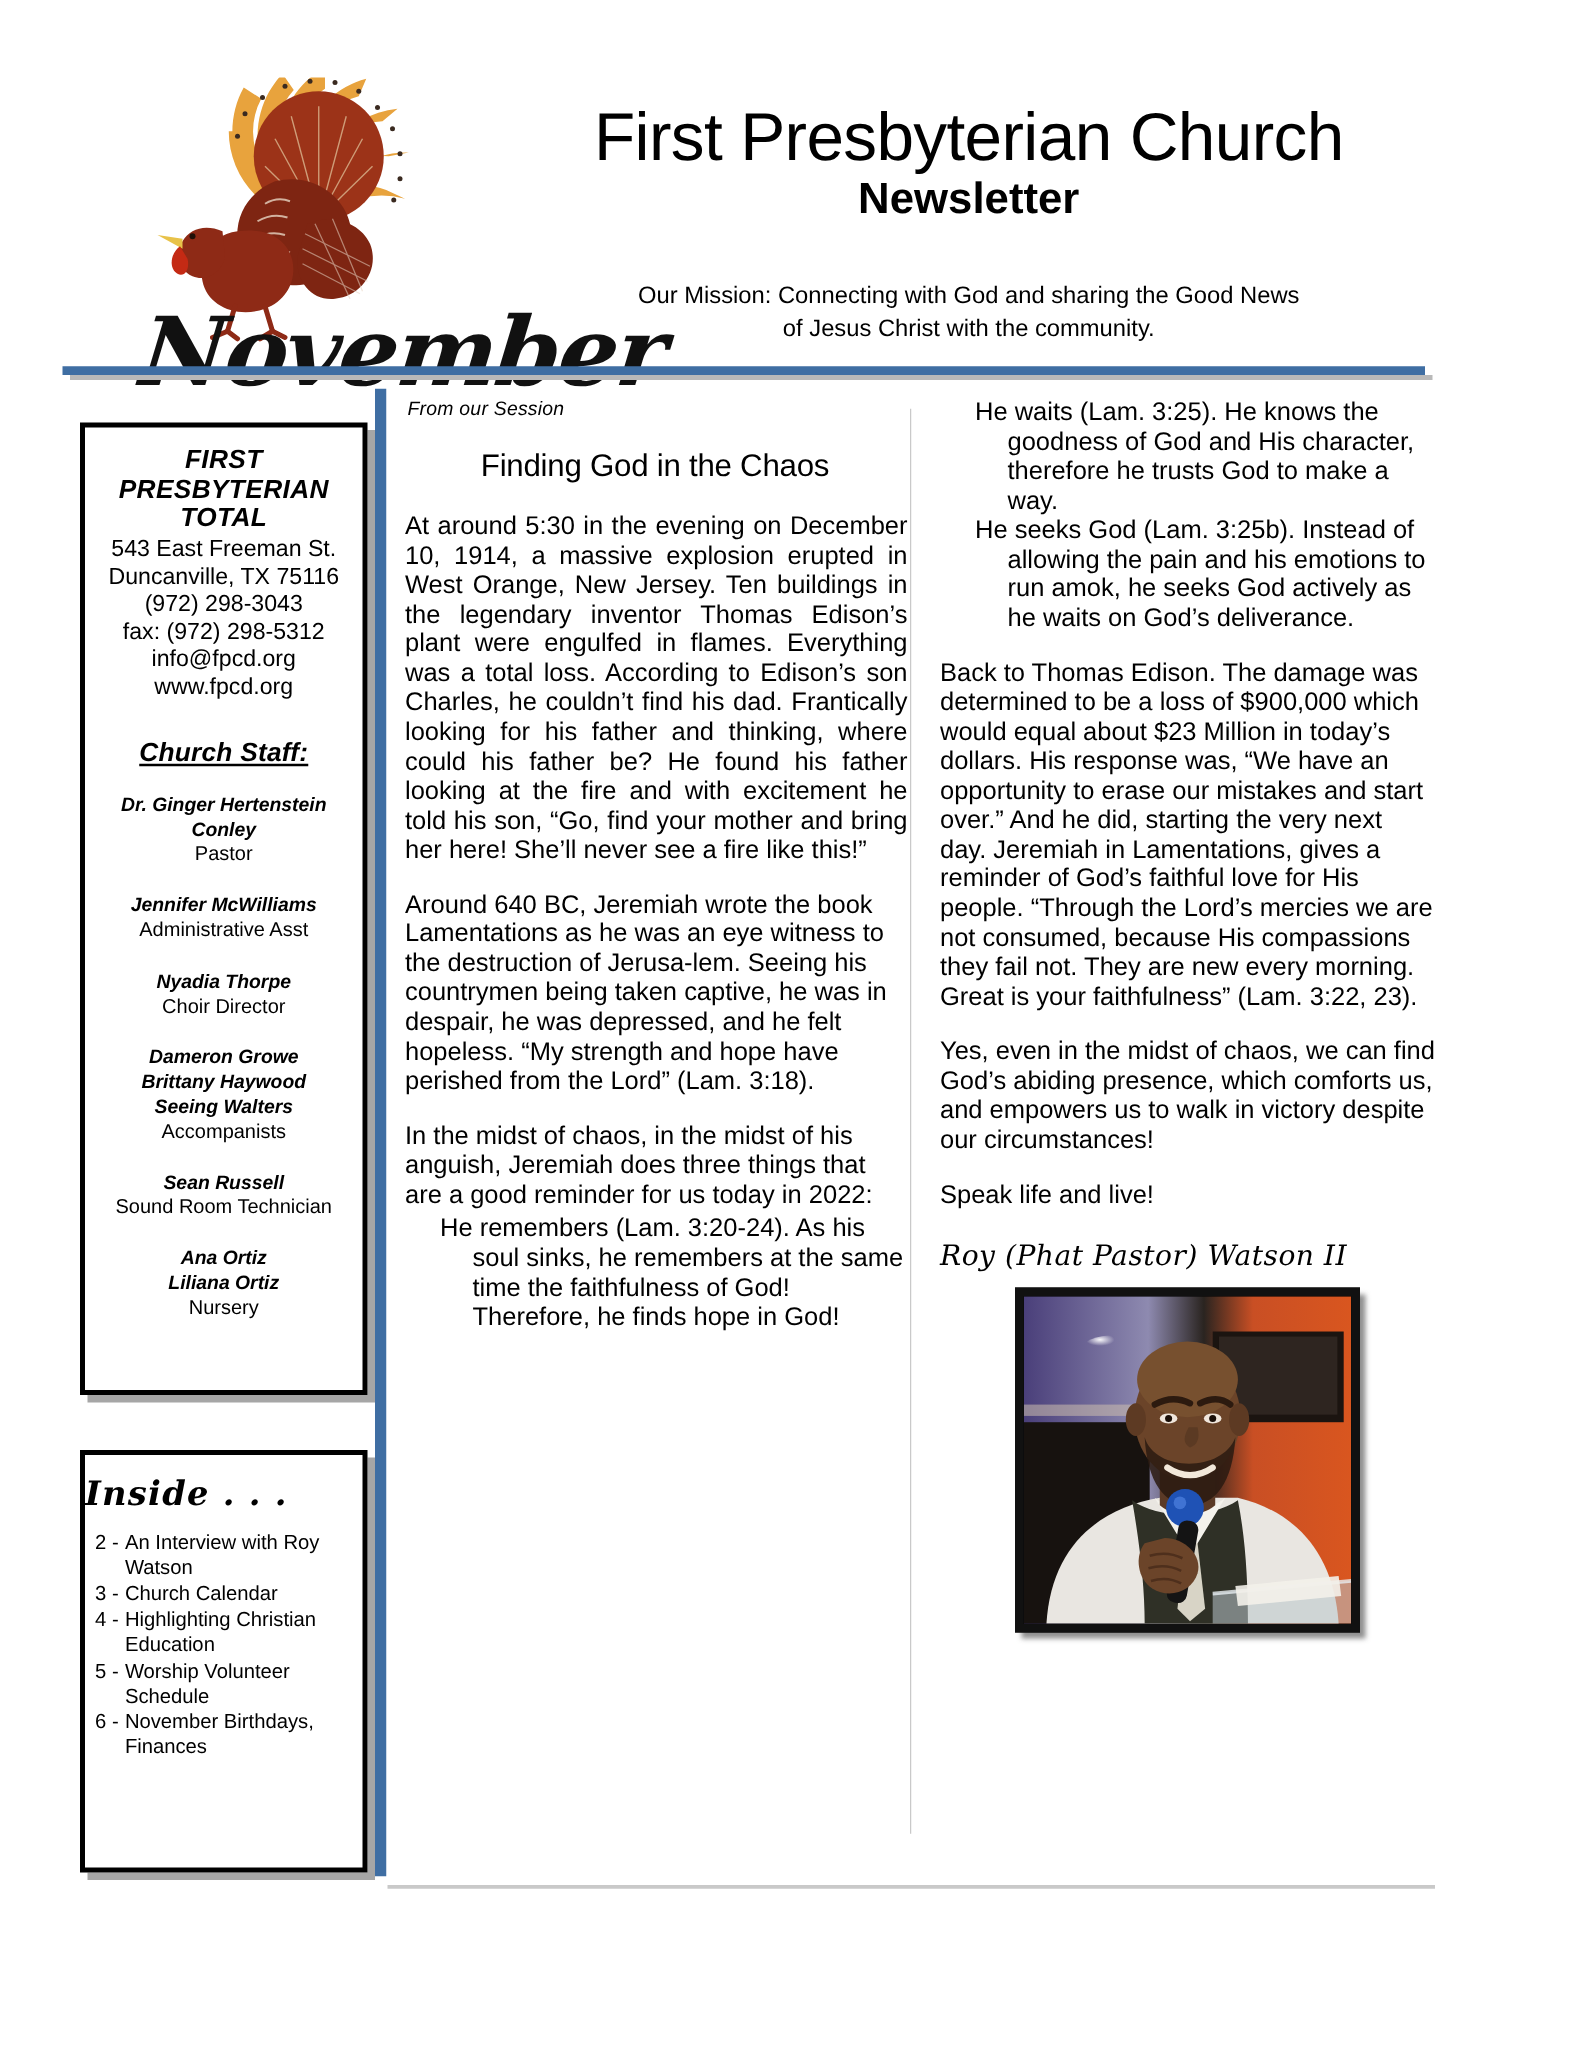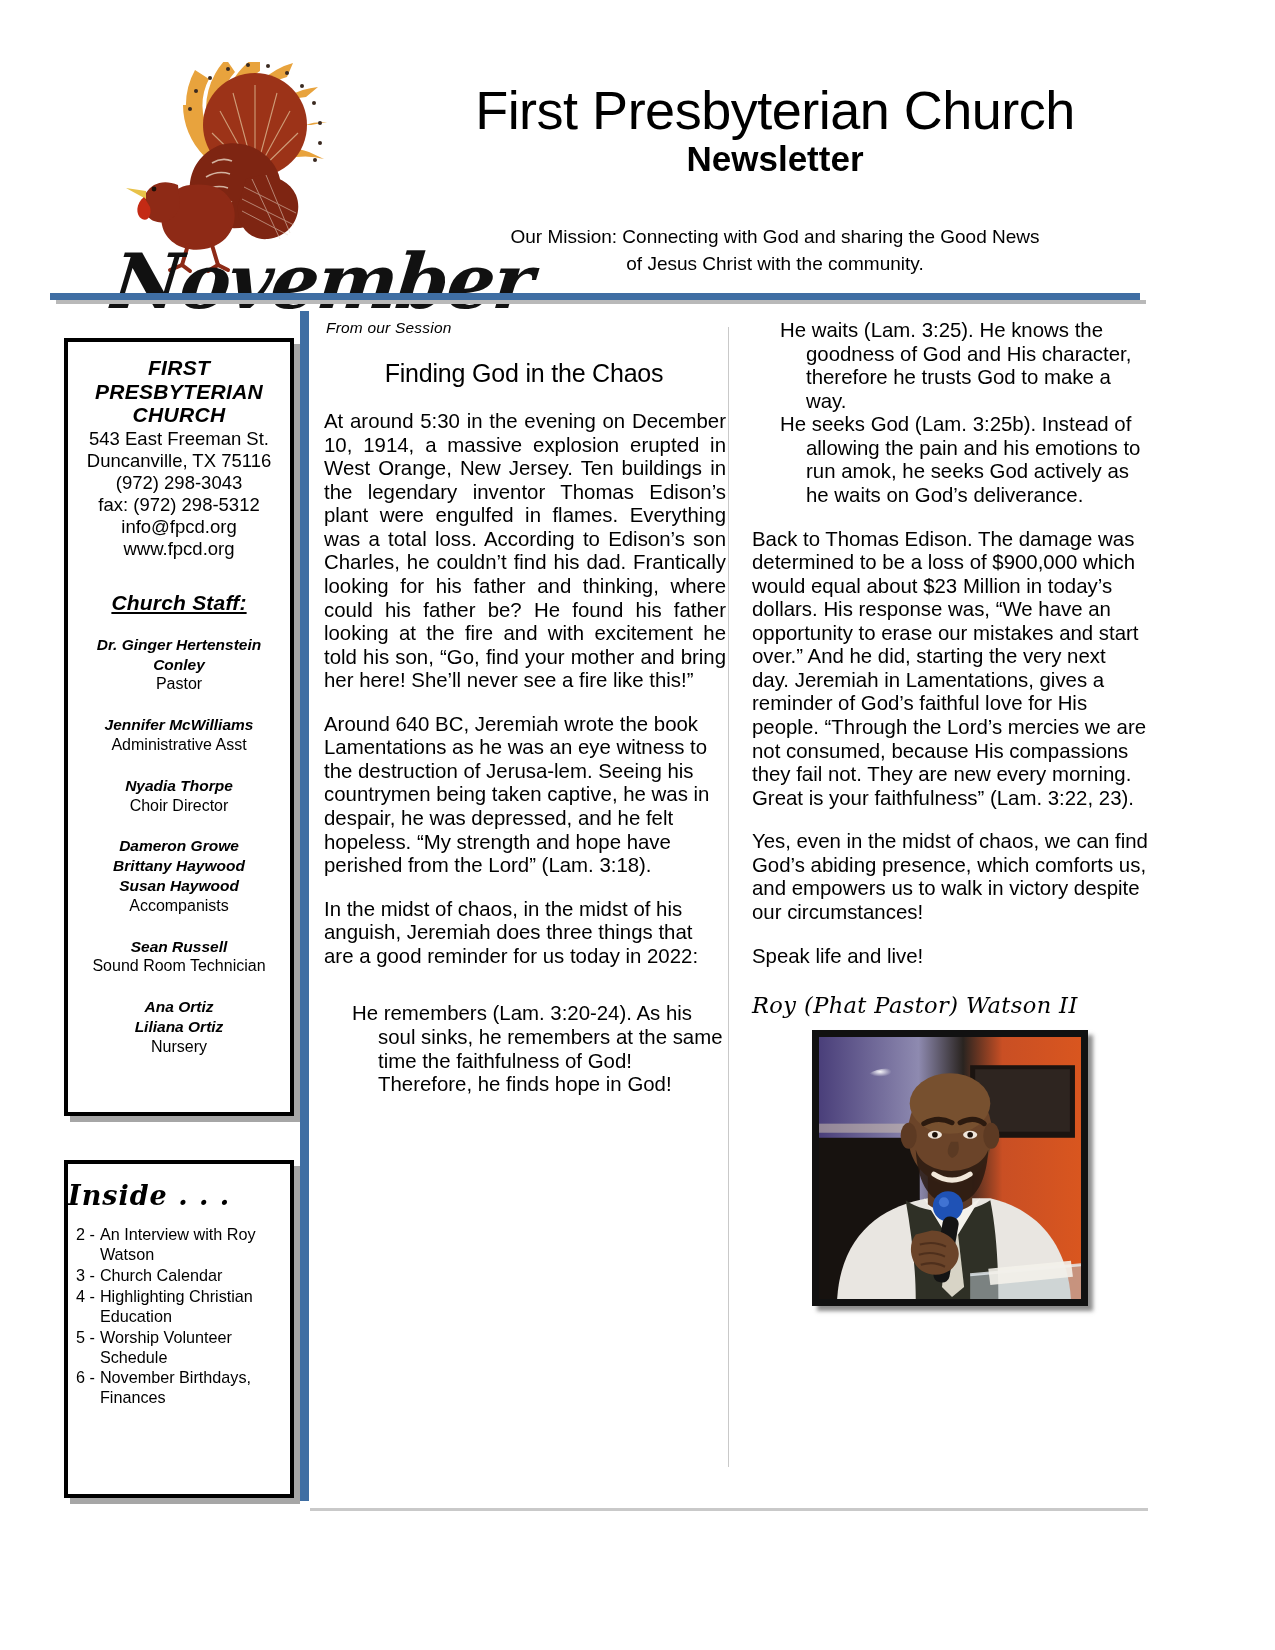--- a/index.html
+++ b/index.html
@@ -113,21 +113,21 @@
     font-size:20.4px;line-height:1.155;margin:20px 0 0 2px;
     text-align:justify;
   }
   .body-p.first{margin-top:22px;}
   .body-p.noj{text-align:left;}
   .hang{
     font-size:20.4px;line-height:1.155;margin:0 0 0 2px;
     padding-left:54px;text-indent:-26px;
     text-align:left;
   }
-  .hang.firsthang{margin-top:34px;}
+  .hang.firsthang{margin-top:4px;}
   .sig{
     font-family:"DejaVu Serif", serif;
     font-style:italic;font-size:22.5px;margin:24px 0 0 2px;letter-spacing:0.4px;
   }
   .photo-frame{
     margin:12px 0 0 62px;width:262px;height:262px;
     border:7px solid #111;background:#000;
     box-shadow:5px 5px 4px rgba(130,130,130,0.9);
     overflow:hidden;position:relative;
   }
@@ -235,21 +235,21 @@
 
     <div class="rule-blue-shadow"></div>
     <div class="rule-blue"></div>
   </div>
 
   <div class="side-box" id="contact-box">
     <div class="contact-inner">
       <div class="church-name">
         <div>FIRST</div>
         <div>PRESBYTERIAN</div>
-        <div>CHURCH</div>
+        <div>TOTAL</div>
       </div>
       <div class="contact-lines">
         <div>543 East Freeman St.</div>
         <div>Duncanville, TX  75116</div>
         <div>(972) 298-3043</div>
         <div>fax: (972) 298-5312</div>
         <div>info@fpcd.org</div>
         <div>www.fpcd.org</div>
       </div>
 
@@ -264,21 +264,21 @@
             <div class="staff-name">Jennifer McWilliams</div>
             <div class="staff-role">Administrative Asst</div>
           </div>
           <div class="staff-group">
             <div class="staff-name">Nyadia Thorpe</div>
             <div class="staff-role">Choir Director</div>
           </div>
           <div class="staff-group">
             <div class="staff-name">Dameron Growe</div>
             <div class="staff-name">Brittany Haywood</div>
-            <div class="staff-name">Susan Haywood</div>
+            <div class="staff-name">Seeing Walters</div>
             <div class="staff-role">Accompanists</div>
           </div>
           <div class="staff-group">
             <div class="staff-name">Sean Russell</div>
             <div class="staff-role">Sound Room Technician</div>
           </div>
           <div class="staff-group">
             <div class="staff-name">Ana Ortiz</div>
             <div class="staff-name">Liliana Ortiz</div>
             <div class="staff-role">Nursery</div>

